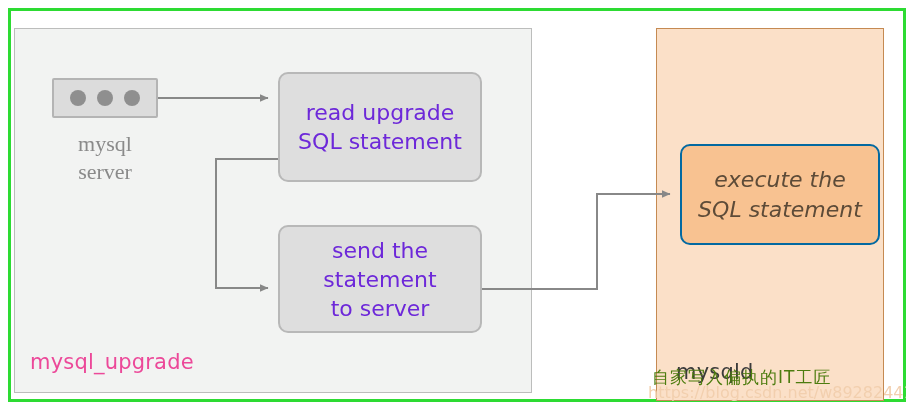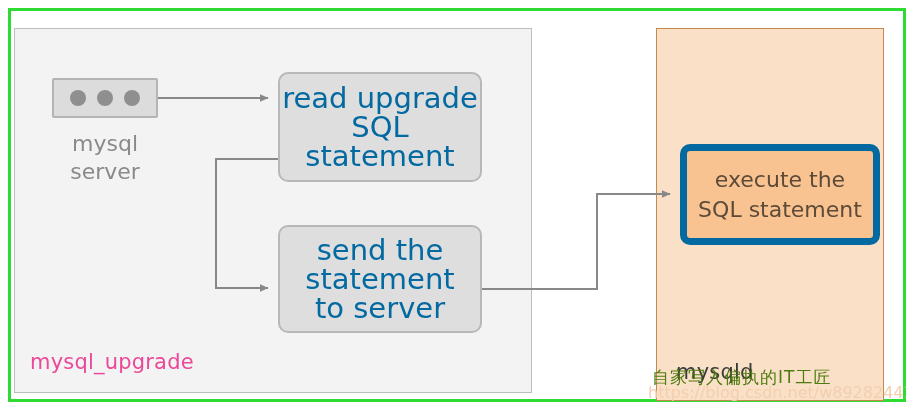--- a/index.html
+++ b/index.html
@@ -90,35 +90,36 @@
   }
   .queries-caption {
     position: absolute;
     left: 40px;
     top: 130px;
     width: 130px;
     text-align: center;
     font-size: 22px;
     line-height: 28px;
     color: #8a8a8a;
+    font-family: Liberation Serif, serif;
   }
   
   .proc-box {
     position: absolute;
     background: #dedede;
     border: 2px solid #b8b8b8;
     border-radius: 10px;
     box-sizing: border-box;
     display: flex;
     align-items: center;
     justify-content: center;
     text-align: center;
-    font-size: 29px;
+    font-size: 22px;
     line-height: 29px;
-    color: #0369a1;
+    color: #6d28d9;
   }
   .proc-read {
     left: 278px;
     top: 72px;
     width: 204px;
     height: 110px;
   }
   .proc-send {
     left: 278px;
     top: 225px;
@@ -126,30 +127,31 @@
     height: 108px;
   }
   
   .proc-exec {
     position: absolute;
     left: 680px;
     top: 144px;
     width: 200px;
     height: 101px;
     background: #f8c291;
-    border: 7px solid #0369a1;
+    border: 2px solid #0369a1;
     border-radius: 10px;
     box-sizing: border-box;
     display: flex;
     align-items: center;
     justify-content: center;
     text-align: center;
     font-size: 22px;
     line-height: 30px;
     color: #5d4b38;
+    font-style: italic;
   }
   .connectors {
     position: absolute;
     left: 0;
     top: 0;
     width: 914px;
     height: 415px;
     pointer-events: none;
   }
   

